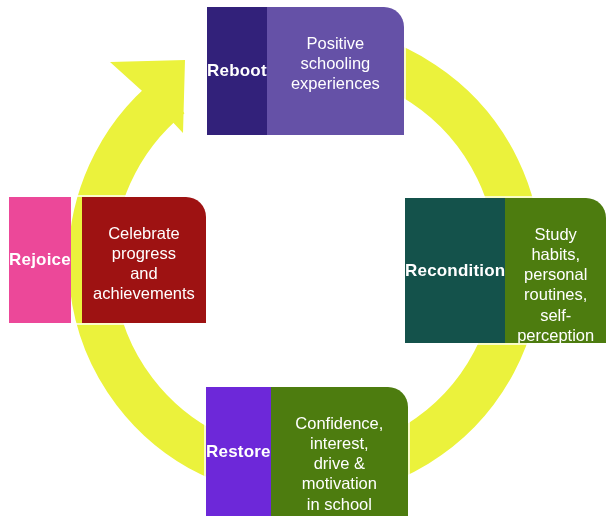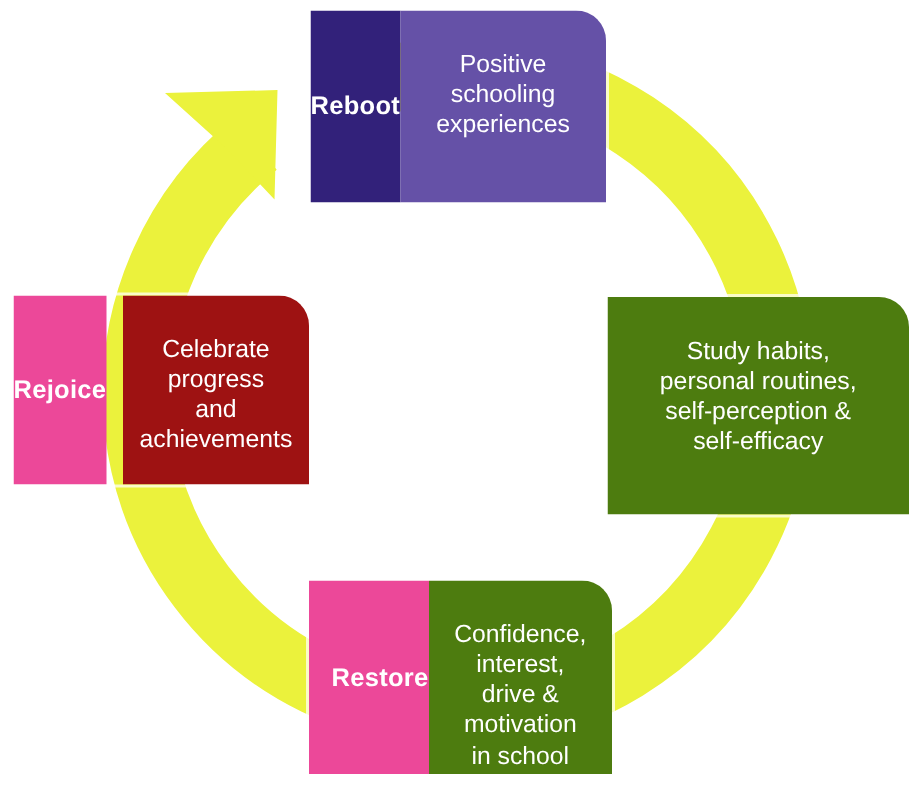--- a/index.html
+++ b/index.html
@@ -59,28 +59,29 @@
     <polygon points="185,60 110,62 151,99 183,133" fill="#ebf23c"></polygon>
   </svg>
 
   <div class="stage" id="stage-reboot">
     <div class="stage-header" style="background-color: rgb(50, 33, 122);">Reboot</div>
     <div class="stage-body" style="background-color: rgb(101, 81, 167);">Positive schooling
 experiences</div>
   </div>
 
   <div class="stage" id="stage-recondition">
+    <div class="stage-header" style="background-color: rgb(20, 82, 75);">Recondition</div>
     <div class="stage-body" style="background-color: #4d7c0f;">Study habits,
 personal routines,
 self-perception &amp;
 self-efficacy</div>
   </div>
 
   <div class="stage" id="stage-restore">
-    <div class="stage-header" style="background-color: #ec4899; padding-left: 15px;">Restore</div>
+    <div class="stage-header" style="background-color: #6d28d9;">Restore</div>
     <div class="stage-body" style="background-color: #4d7c0f;">Confidence, interest,
 drive &amp; motivation
 in school</div>
   </div>
 
   <div class="stage" id="stage-rejoice">
     <div class="stage-header" style="background-color: #ec4899;">Rejoice</div>
     <div class="stage-body" style="background-color: rgb(158, 18, 18); margin-left: 11px;">Celebrate progress
 and achievements</div>
   </div>

